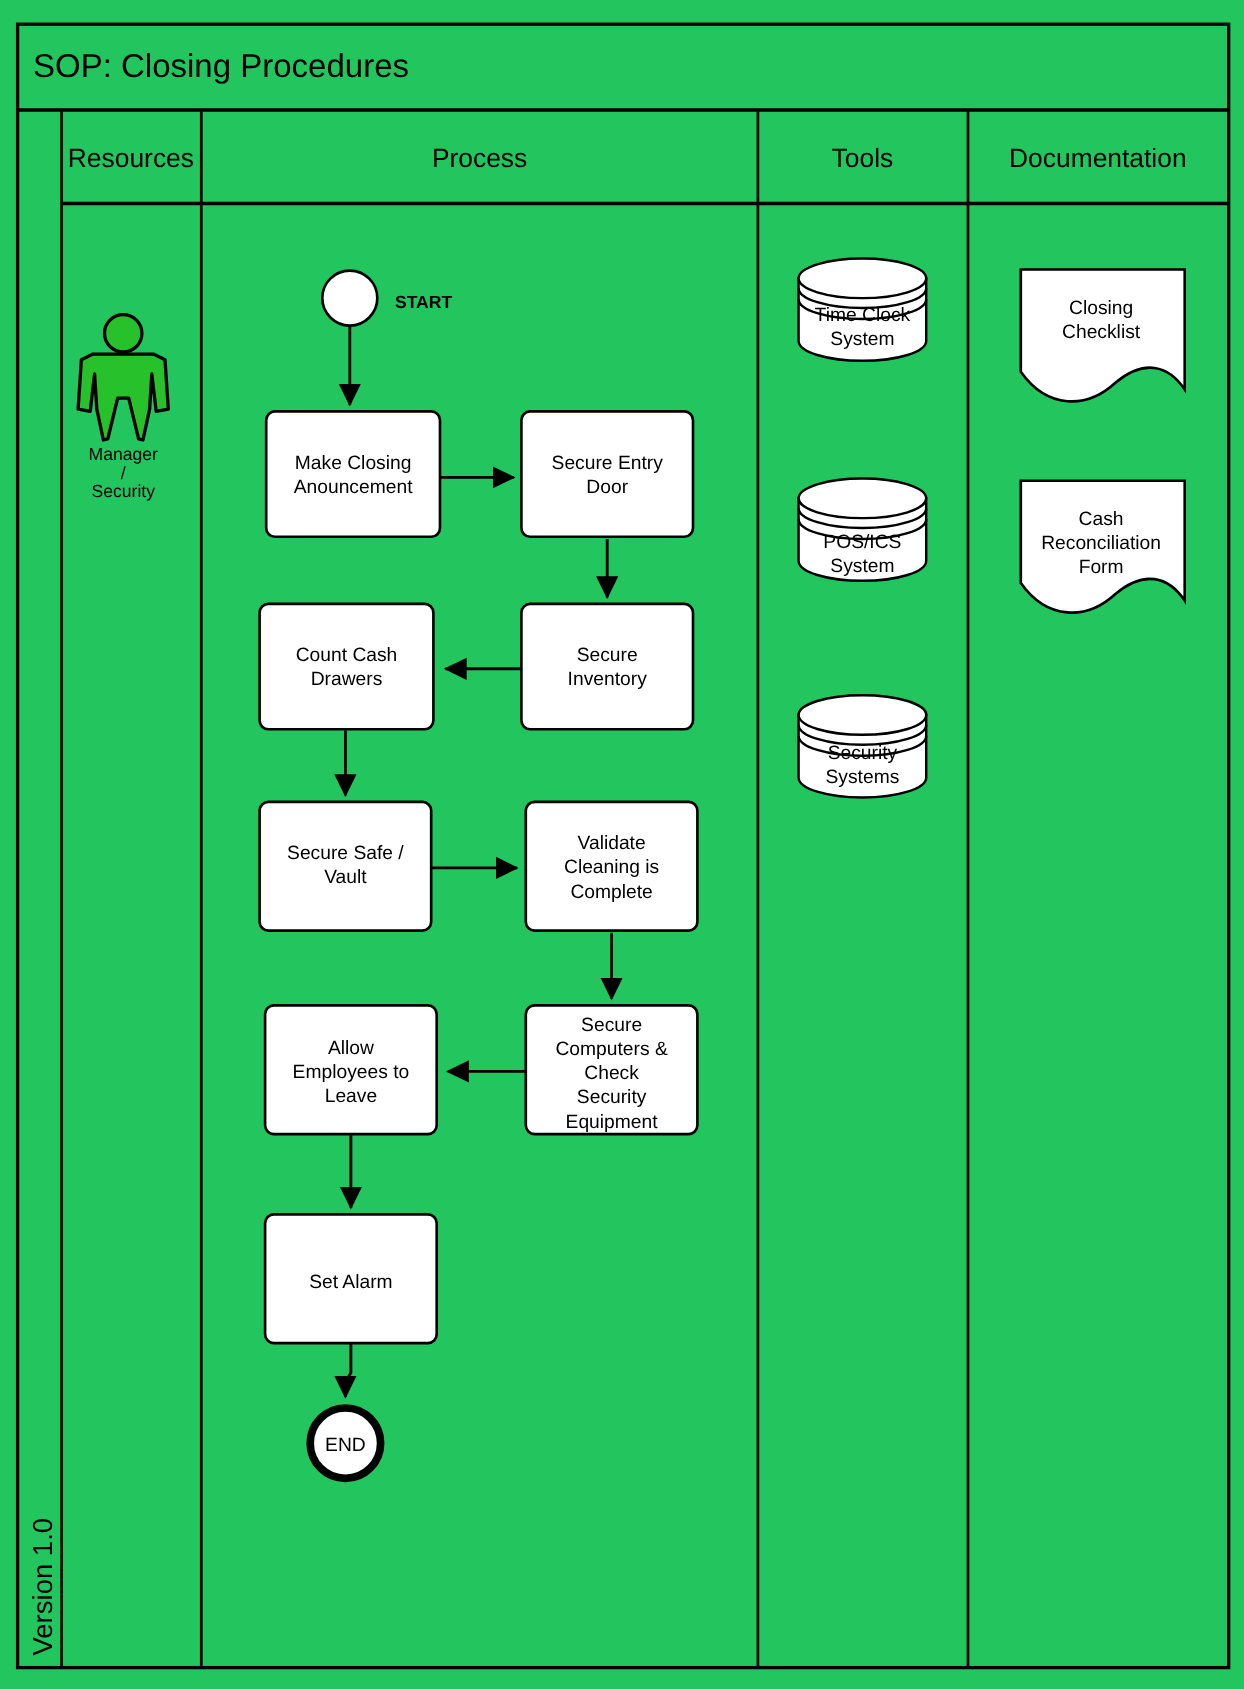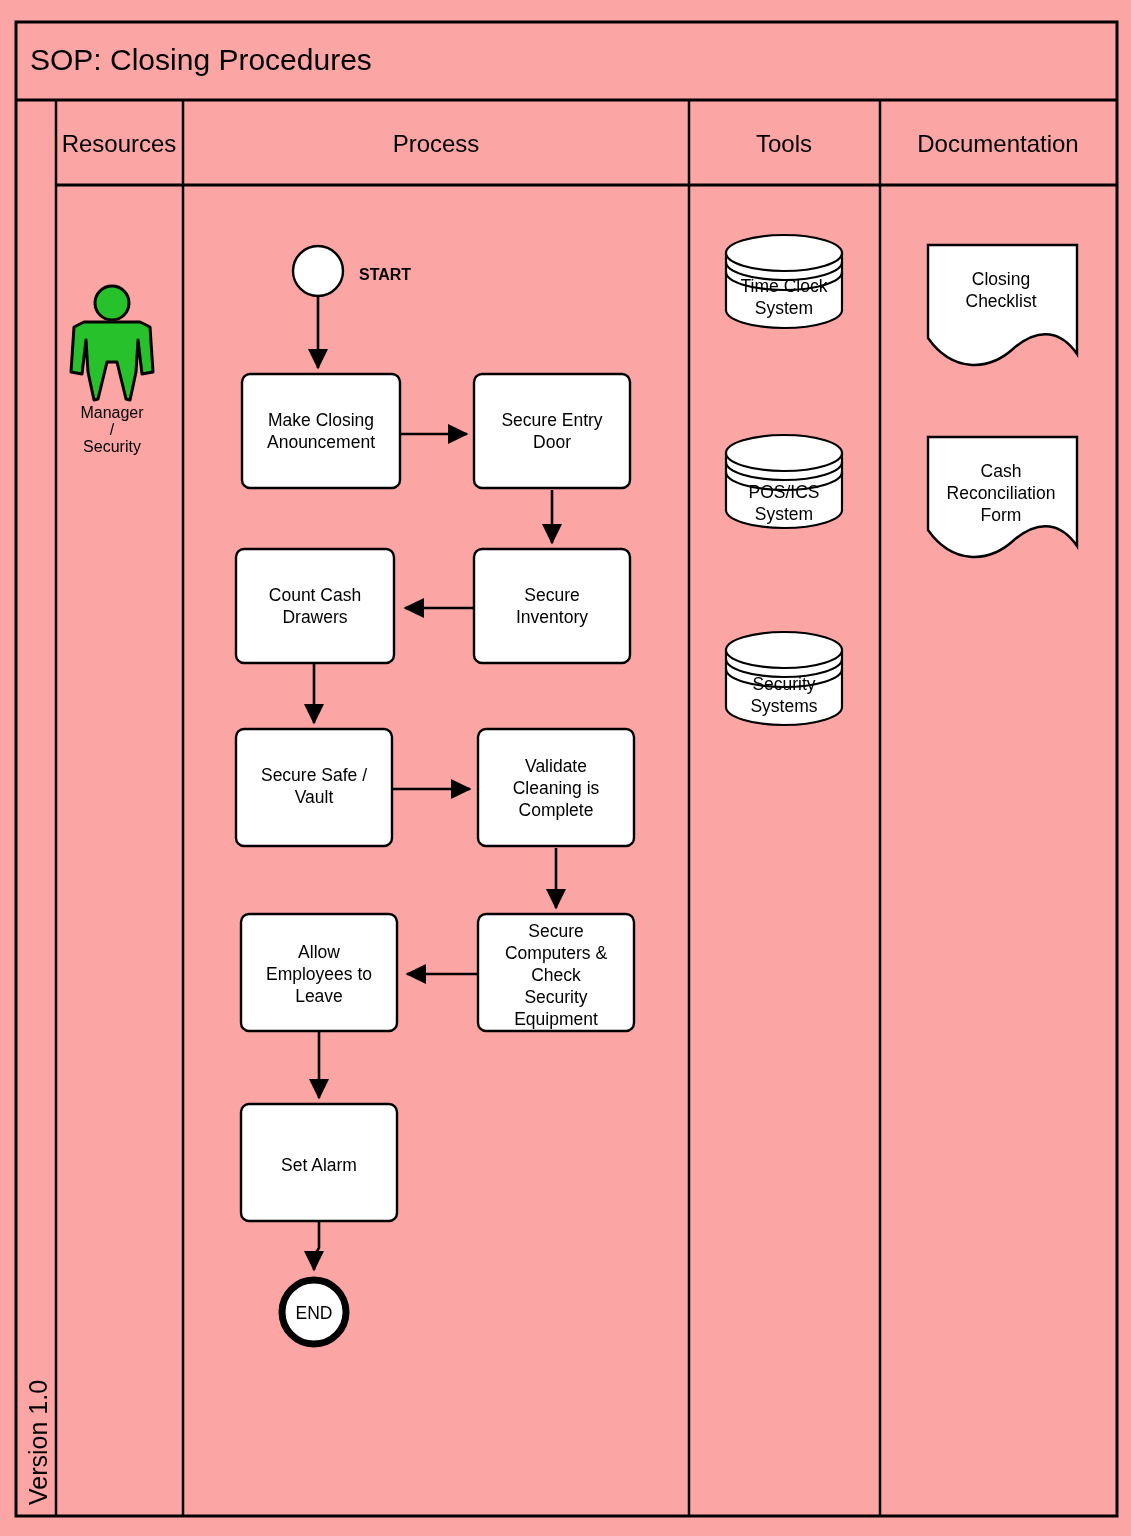--- a/index.html
+++ b/index.html
@@ -9,21 +9,21 @@
   }
   body {
     font-family: "Liberation Sans", sans-serif;
     color: #000000;
   }
   #page {
     position: relative;
     width: 1131px;
     height: 1536px;
     overflow: hidden;
-    background: #fca5a5;
+    background: #22c55e;
   }
   #sop-svg {
     position: absolute;
     left: 0;
     top: 0;
   }
   .frame-line {
     stroke: #000000;
     fill: none;
   }

